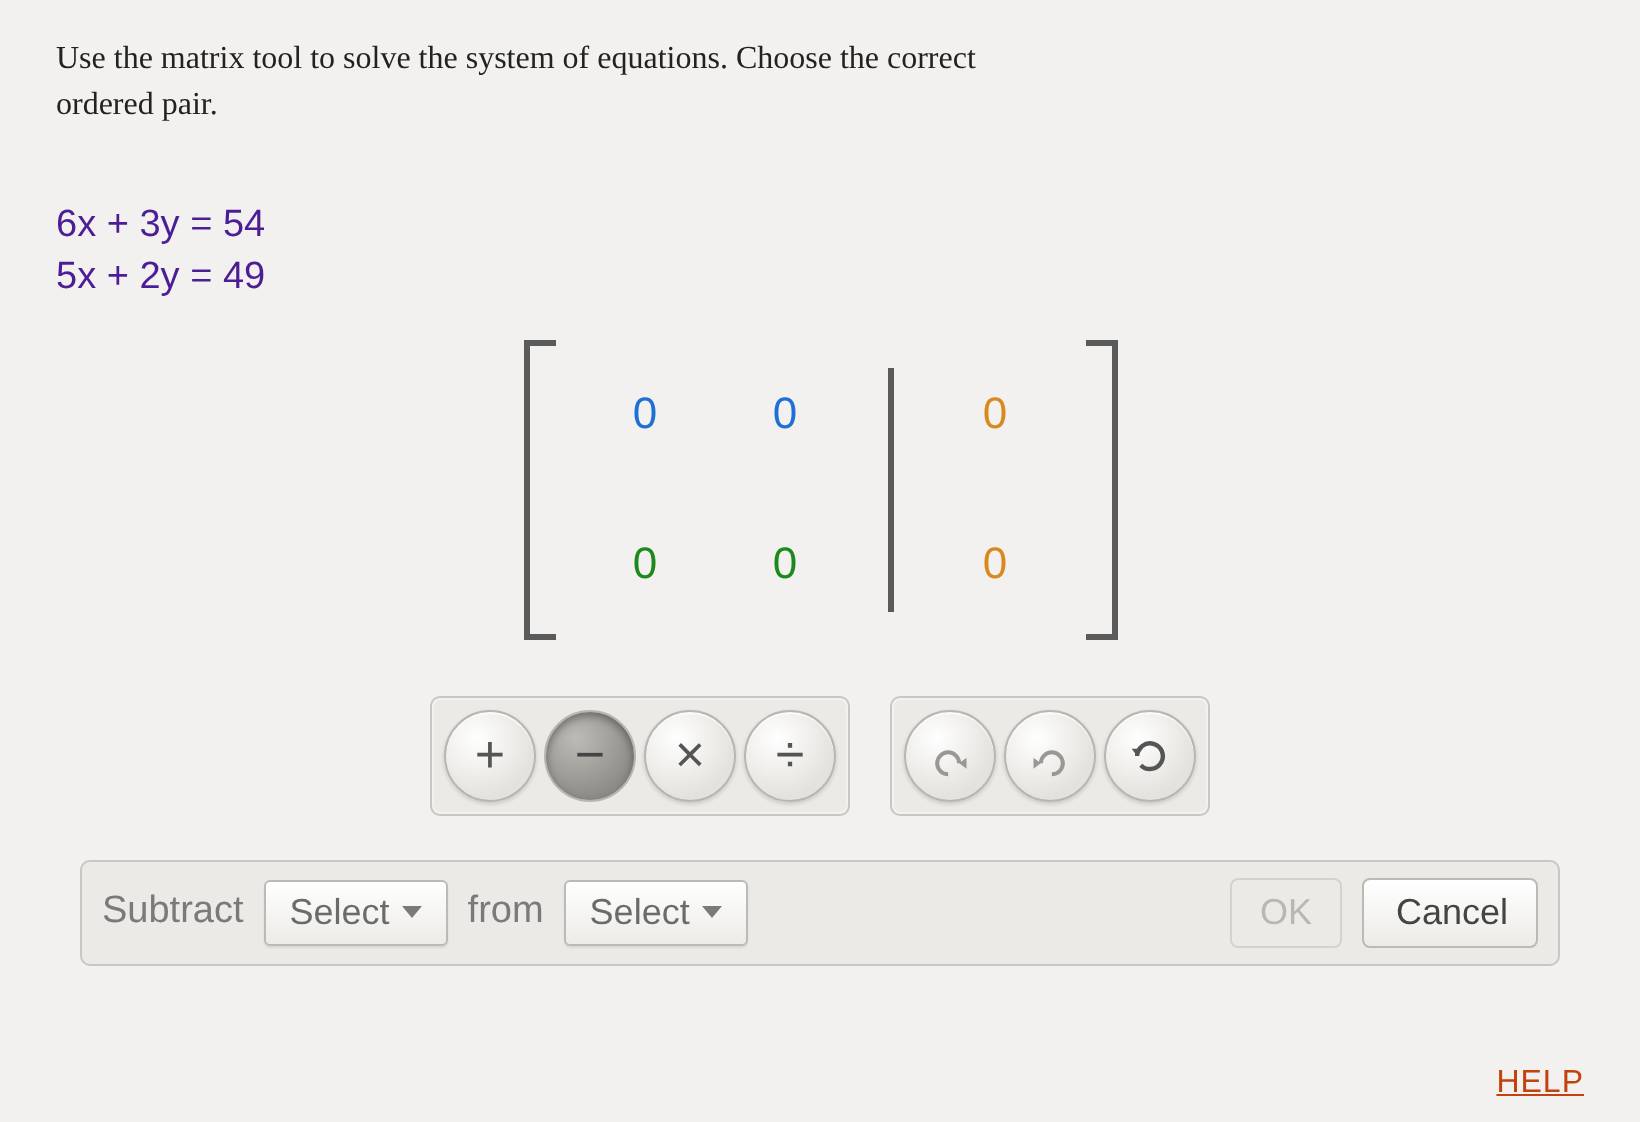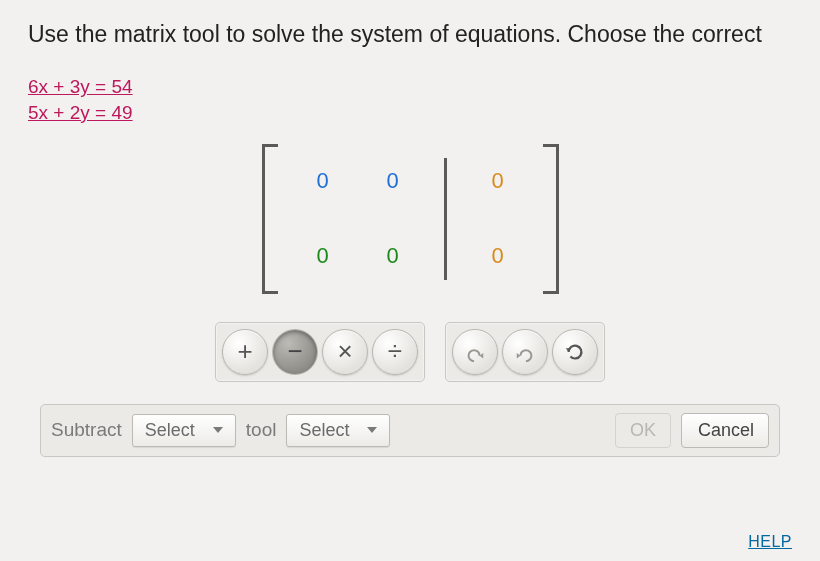--- a/index.html
+++ b/index.html
@@ -6,31 +6,31 @@
   body {
     width: 820px;
     height: 561px;
     background: #f2f1ef;
     font-family: Arial, Helvetica, sans-serif;
     color: #2a2a2a;
     padding: 18px 28px 10px 28px;
     position: relative;
   }
   .prompt {
-    font-size: 23px;
+    font-size: 16px;
     line-height: 1.45;
-    margin-bottom: 23px;
+    margin-bottom: 36px;
     color: #222;
+    font-family: Liberation Serif, serif;
   }
   .equations {
     font-size: 19px;
     line-height: 1.35;
     margin-bottom: 18px;
-    color: #be185d;
-    text-decoration: underline;
+    color: #4c1d95;
   }
   .matrix-wrap {
     display: flex;
     justify-content: center;
     margin-bottom: 28px;
   }
   .matrix {
     display: flex;
     align-items: stretch;
     height: 150px;
@@ -122,21 +122,21 @@
     margin: 0 12px;
     justify-content: flex-end;
   }
   .label-txt {
     font-size: 19px;
     color: #7a7a7a;
   }
   .select-btn {
     display: inline-flex;
     align-items: center;
-    gap: 18px;
+    gap: 6px;
     background: linear-gradient(#ffffff, #ecebe7);
     border: 1px solid #bcbab5;
     border-radius: 3px;
     padding: 5px 12px;
     font-size: 18px;
     color: #6b6b6b;
     cursor: pointer;
     box-shadow: 0 1px 1px rgba(0,0,0,0.08);
   }
   .caret-down-icon {
@@ -154,31 +154,32 @@
     font-size: 18px;
     background: linear-gradient(#ffffff, #ecebe7);
     cursor: pointer;
   }
   .ok-btn { color: #b9b7b2; background: #eceae6; border-color: #d4d2cd; }
   .cancel-btn { color: #444; padding-left: 16px; }
   .help-link {
     position: absolute;
     right: 28px;
     bottom: 10px;
-    color: #0369a1;
+    color: #c2410c;
     text-decoration: underline;
     font-size: 16px;
     letter-spacing: 0.5px;
   }
 </style>
 </head>
 <body>
 
 <div class="prompt">
   <span>Use the matrix tool to solve the system of equations. Choose the correct</span><br>
+  <span>ordered pair.</span>
 </div>
 
 <div class="equations">
   <div>6x + 3y = 54</div>
   <div>5x + 2y = 49</div>
 </div>
 
 <div class="matrix-wrap">
   <div class="matrix">
     <div class="bracket bracket-left"></div>
@@ -237,21 +238,21 @@
     </div>
   </div>
 </div>
 
 <div class="action-bar">
   <span class="label-txt">Subtract</span>
   <div class="select-btn">
     <span>Select</span>
     <span class="caret-down-icon"></span>
   </div>
-  <span class="label-txt">tool</span>
+  <span class="label-txt">from</span>
   <div class="select-btn">
     <span>Select</span>
     <span class="caret-down-icon"></span>
   </div>
   <div class="spacer"></div>
   <div class="ok-btn">OK</div>
   <div class="cancel-btn">Cancel</div>
 </div>
 
 <a class="help-link">HELP</a>

